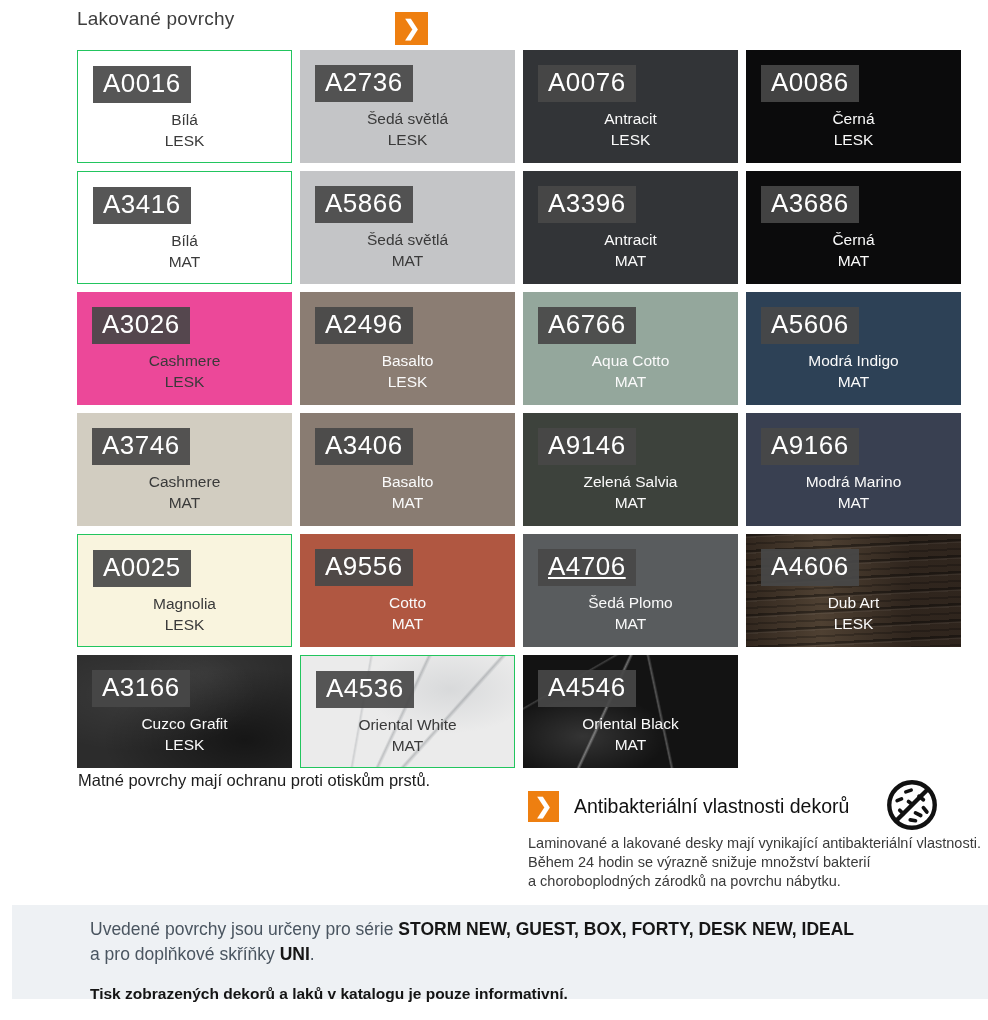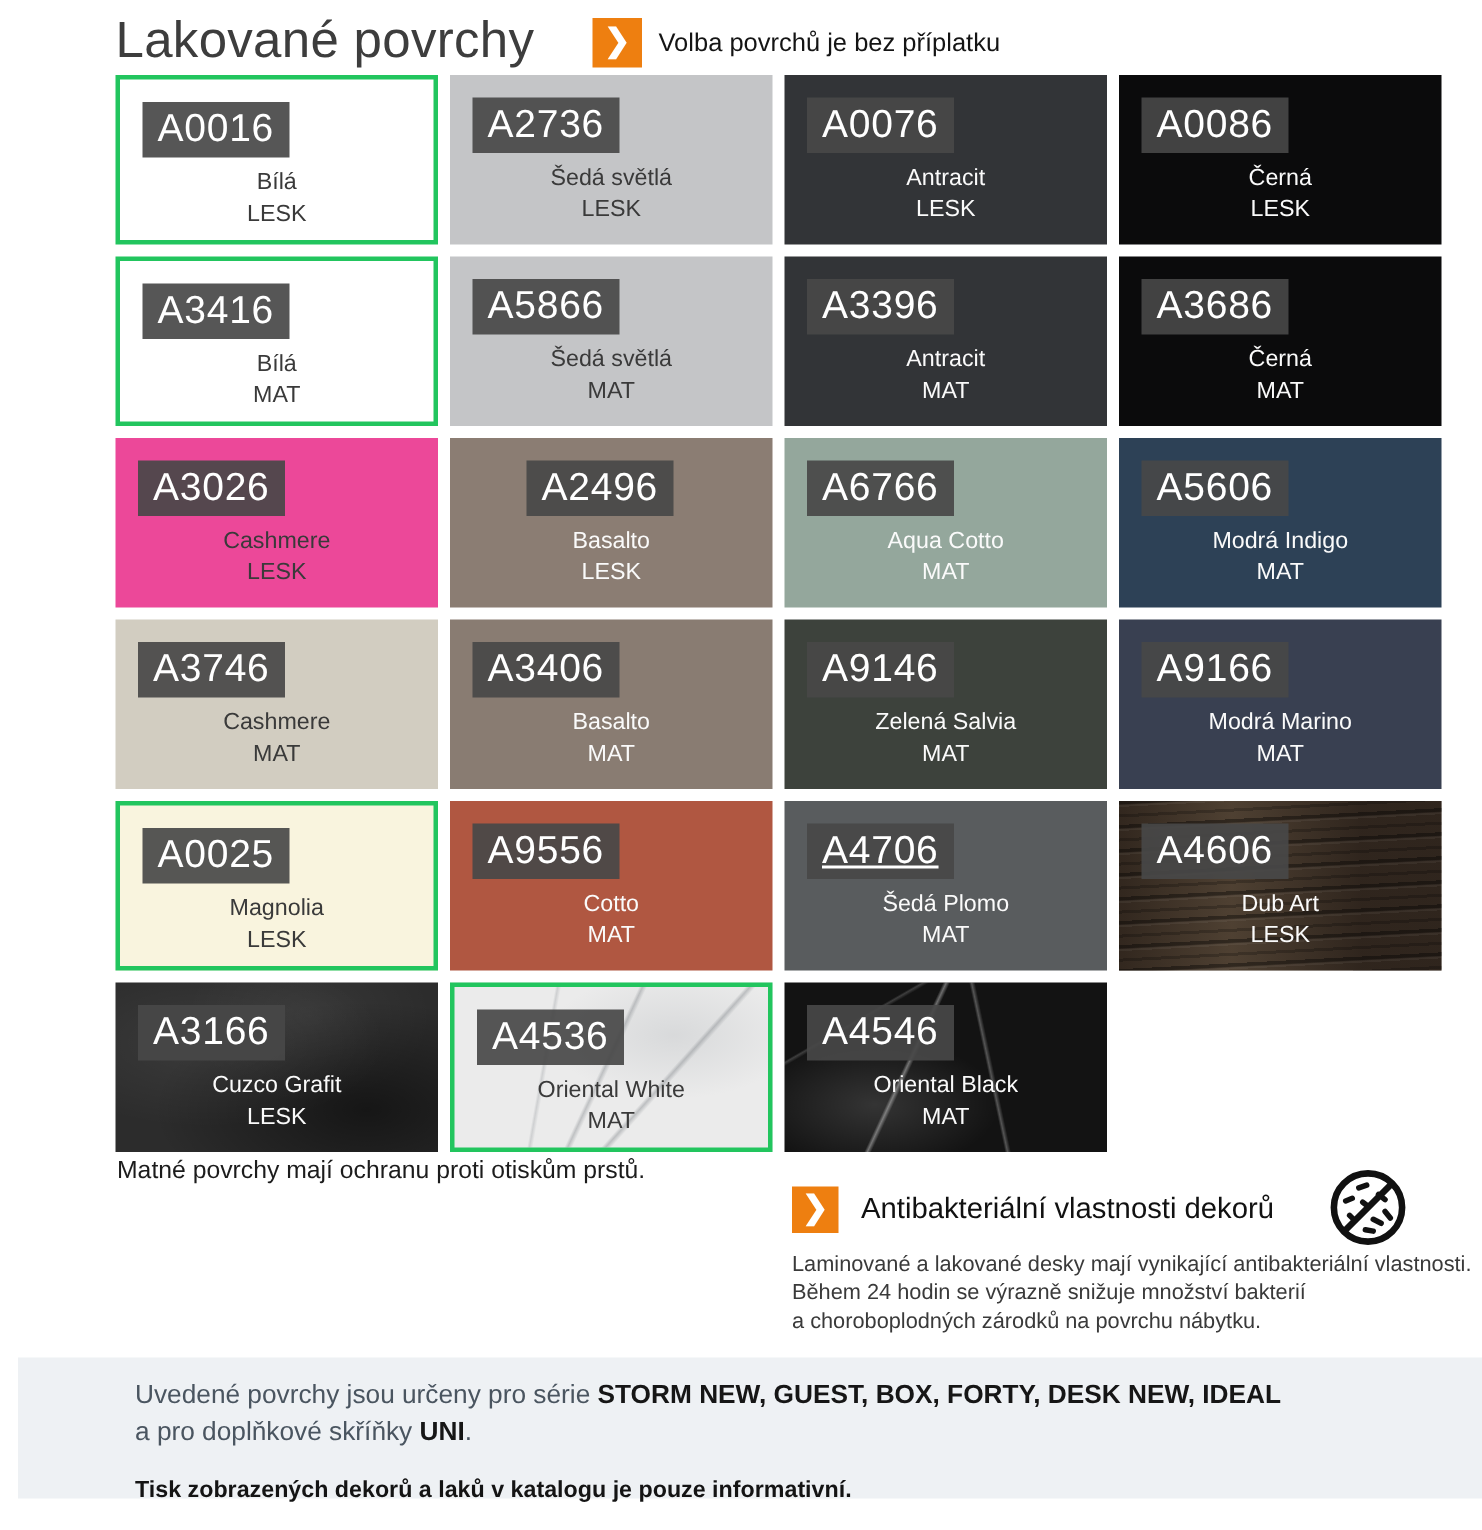--- a/index.html
+++ b/index.html
@@ -1,30 +1,30 @@
 <!DOCTYPE html>
 <html><head>
 <meta charset="utf-8">
 <style>
   html,body{margin:0;padding:0;background:#fff;}
   .page{position:relative;width:988px;height:1020px;background:#fff;overflow:hidden;
         font-family:"Liberation Sans", sans-serif;color:#222;}
 
   
-  .page-title{position:absolute;left:77px;top:8px;font-size:34px;font-weight:400;color:#3d3d3d;letter-spacing:.2px;}
+  .page-title{position:absolute;left:77px;top:8px;font-size:19px;font-weight:400;color:#3d3d3d;letter-spacing:.2px;}
   .header-note{position:absolute;left:395px;top:12px;display:flex;align-items:center;gap:11px;}
   .orange-chip{width:33px;height:33px;background:#ee7f10;display:flex;align-items:center;justify-content:center;flex:0 0 auto;}
   .orange-chip span{color:#fff;font-size:21px;font-weight:bold;line-height:1;transform:translateY(-1px);}
   .header-note-text{font-size:17px;color:#141414;}
 
   
   .grid{position:absolute;left:77px;top:50px;width:884px;
         display:grid;grid-template-columns:repeat(4,215px);grid-auto-rows:113px;gap:8px;}
   .swatch{position:relative;box-sizing:border-box;}
-  .swatch.bordered{border:3px solid #22c55e;}
+  .swatch.bordered{border:1px solid #22c55e;}
   .sw-code{position:absolute;left:15px;top:15px;background:rgba(72,72,72,.92);color:#fff;
            font-size:26px;line-height:1;padding:4px 10px 7px;letter-spacing:.5px;}
   .sw-name{position:absolute;left:4px;right:4px;top:60px;text-align:center;font-size:15.5px;line-height:1.15;}
   .sw-finish{position:absolute;left:4px;right:4px;top:81px;text-align:center;font-size:15.5px;}
 
   
   .tex-wood{background-image:
       repeating-linear-gradient(177deg, rgba(0,0,0,.38) 0 2px, rgba(255,255,255,.05) 3px 4px, transparent 4px 9px, rgba(0,0,0,.22) 9px 11px, transparent 11px 16px),
       linear-gradient(90deg, rgba(25,16,10,.45), rgba(110,88,62,.22) 35%, rgba(20,12,8,.45) 75%);}
   .tex-graphite{background-image:
@@ -61,21 +61,20 @@
 <body>
 
 <div class="page">
 
   <div class="page-title">Lakované povrchy</div>
 
   <div class="header-note">
     <div class="orange-chip">
         <span>❯</span>
       </div>
-    <div class="header-note-text">Volba povrchů je bez příplatku</div>
   </div>
 
   <div class="grid" id="swatch-grid">
       <div class="swatch bordered" style="background-color: rgb(255, 255, 255); color: rgb(58, 58, 58);">
       <div class="sw-code" style="background-color: rgba(72, 72, 72, 0.92);">A0016</div>
       <div class="sw-name">Bílá</div>
       <div class="sw-finish">LESK</div>
     </div>
       <div class="swatch" style="background-color: rgb(196, 197, 199); color: rgb(58, 58, 58);">
       <div class="sw-code" style="background-color: rgba(72, 72, 72, 0.92);">A2736</div>
@@ -111,21 +110,21 @@
       <div class="sw-code" style="background-color: rgba(72, 72, 72, 0.92);">A3686</div>
       <div class="sw-name">Černá</div>
       <div class="sw-finish">MAT</div>
     </div>
       <div class="swatch" style="background-color: #ec4899; color: rgb(58, 58, 58);">
       <div class="sw-code" style="background-color: rgba(72, 72, 72, 0.92);">A3026</div>
       <div class="sw-name">Cashmere</div>
       <div class="sw-finish">LESK</div>
     </div>
       <div class="swatch" style="background-color: rgb(139, 125, 115); color: rgb(250, 250, 250);">
-      <div class="sw-code" style="background-color: rgba(72, 72, 72, 0.92); margin-left: 36px;">A2496</div>
+      <div class="sw-code" style="background-color: rgba(72, 72, 72, 0.92);">A2496</div>
       <div class="sw-name">Basalto</div>
       <div class="sw-finish">LESK</div>
     </div>
       <div class="swatch" style="background-color: rgb(148, 167, 156); color: rgb(250, 250, 250);">
       <div class="sw-code" style="background-color: rgba(72, 72, 72, 0.92);">A6766</div>
       <div class="sw-name">Aqua Cotto</div>
       <div class="sw-finish">MAT</div>
     </div>
       <div class="swatch" style="background-color: rgb(45, 65, 86); color: rgb(250, 250, 250);">
       <div class="sw-code" style="background-color: rgba(72, 72, 72, 0.92);">A5606</div>

